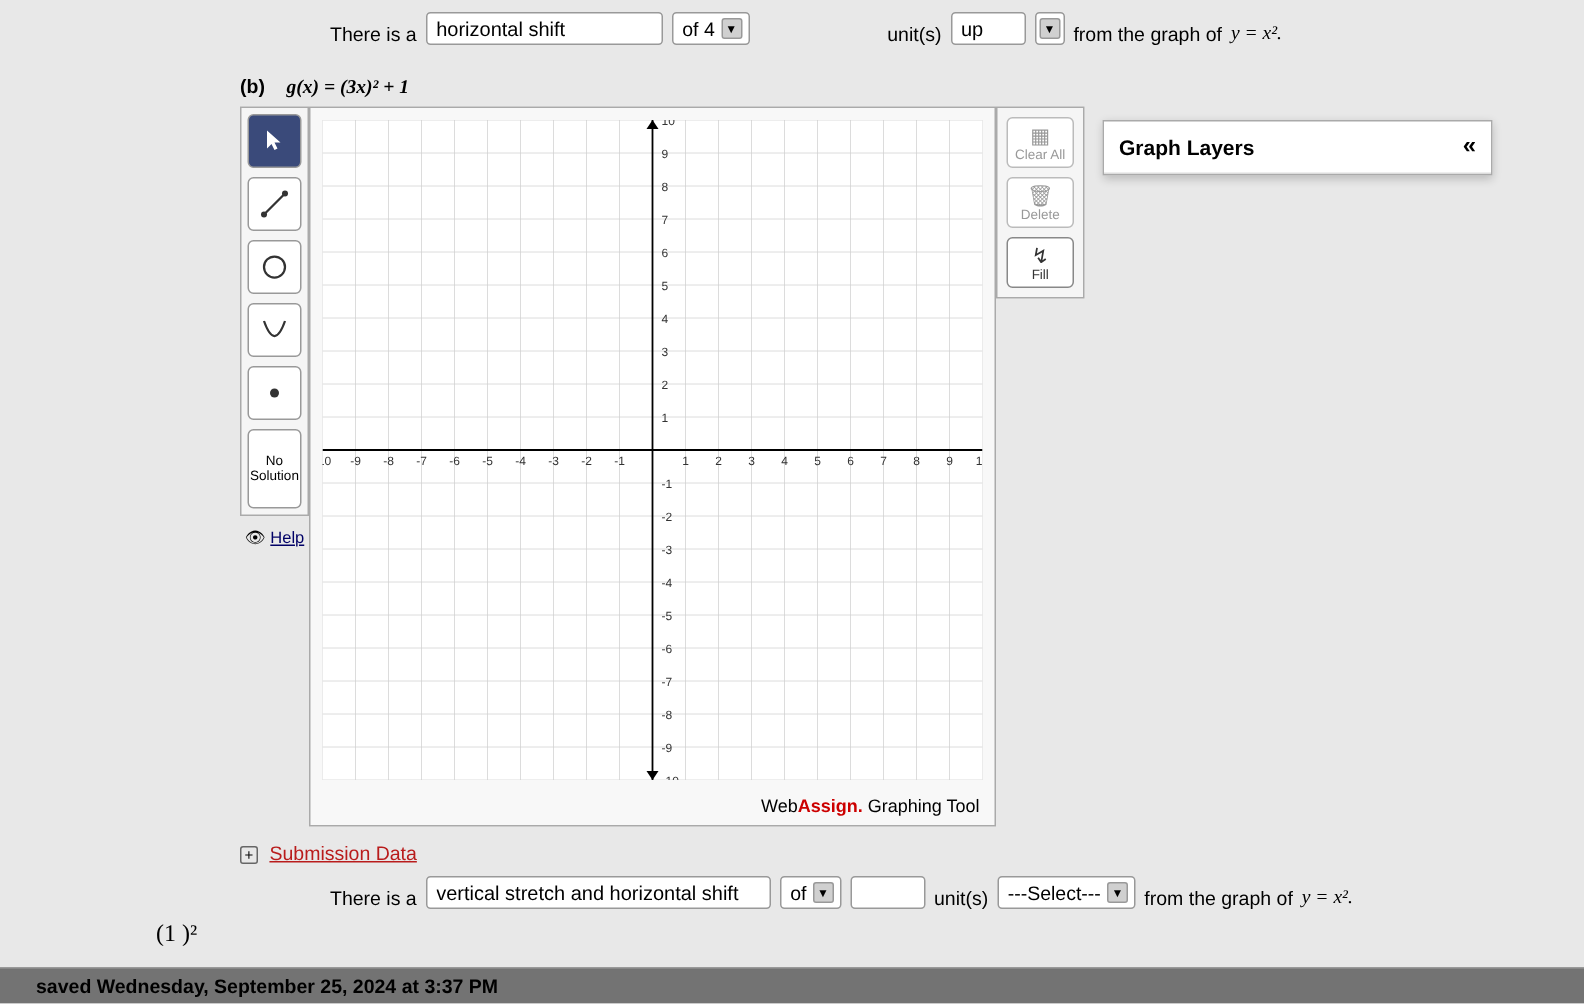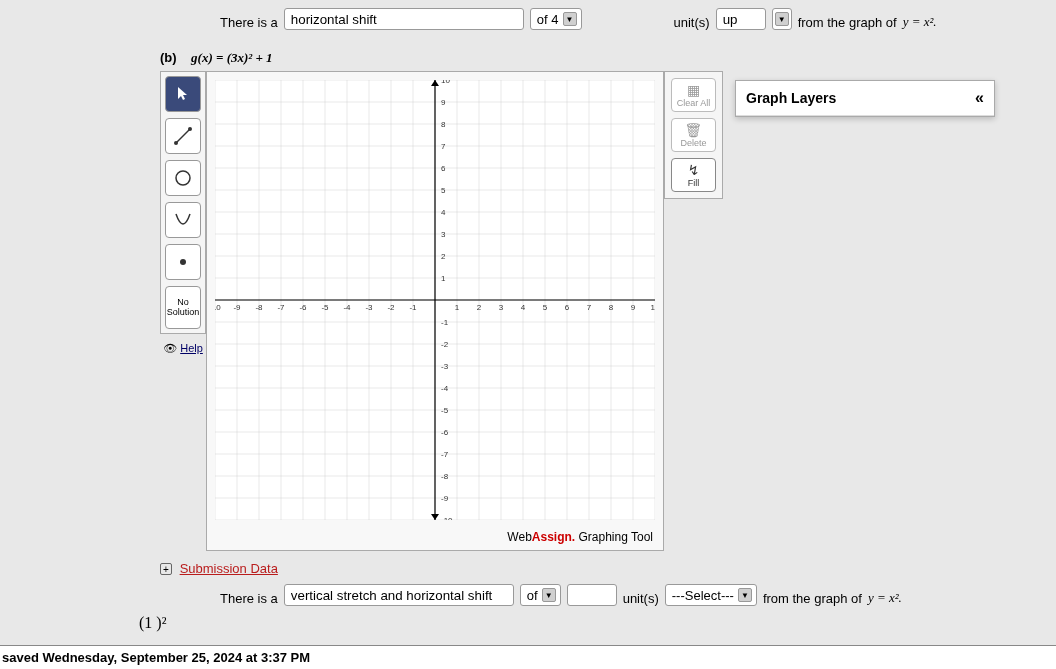--- a/index.html
+++ b/index.html
@@ -2,30 +2,30 @@
 <html><head>
   <meta charset="utf-8">
   <style>
     * { box-sizing: border-box; margin: 0; padding: 0; }
     body { font-family: Arial, sans-serif; font-size: 13px; background: #e8e8e8; width: 1056px; height: 669px; overflow: hidden; position: relative; }
     .content { padding: 0 20px; }
     .sentence-row { display: flex; align-items: flex-end; gap: 6px; margin: 8px 0 8px 140px; flex-wrap: wrap; }
     .sentence-row span { white-space: nowrap; }
     .q-label { font-weight: bold; margin: 20px 0 5px 140px; }
     .inline-input { border: 1px solid #999; border-radius: 3px; padding: 3px 6px; background: #fff; height: 22px; }
-    .inline-input.wide { width: 240px; }
+    .inline-input.wide { width: 158px; }
     .inline-input.narrow { width: 50px; }
     .select-box { display: inline-flex; align-items: center; gap: 4px; border: 1px solid #999; border-radius: 3px; padding: 2px 4px 2px 6px; background: #fff; height: 22px; }
     .select-box .dd { width: 14px; height: 14px; background: #d0d0d0; border: 1px solid #999; border-radius: 2px; display: flex; align-items: center; justify-content: center; font-size: 8px; }
     
     .graph-area { display: flex; align-items: flex-start; margin-left: 140px; gap: 0; }
     .toolbar { display: flex; flex-direction: column; gap: 6px; border: 1px solid #aaa; padding: 4px; background: #f5f5f5; }
     .tool-btn { width: 36px; height: 36px; border: 1px solid #999; border-radius: 4px; background: #fff; display: flex; align-items: center; justify-content: center; cursor: pointer; }
     .tool-btn.active { background: #3a4a7a; color: #fff; }
-    .tool-btn.nosol { height: 43px; font-size: 9px; text-align: center; line-height: 1.1; flex-direction: column; background: #fff; }
+    .tool-btn.nosol { height: 53px; font-size: 9px; text-align: center; line-height: 1.1; flex-direction: column; background: #fff; }
     .help-link { margin-top: 8px; font-size: 11px; text-align: center; }
     .help-link a { color: #006; text-decoration: underline; }
     
     .canvas-wrap { position: relative; border: 1px solid #aaa; background: #f8f8f8; }
     .canvas { width: 440px; height: 440px; background: #fff; position: relative; margin: 8px; }
     .grid { position: absolute; inset: 0; }
     .grid svg { width: 100%; height: 100%; }
     .footer-label { text-align: right; padding: 2px 10px 6px; font-size: 12px; }
     .footer-label b { color: #c00; }
     
@@ -36,24 +36,24 @@
     
     .layers-panel { position: absolute; left: 735px; top: 80px; width: 260px; border: 1px solid #aaa; background: #fff; box-shadow: 0 2px 6px rgba(0,0,0,.2); }
     .layers-panel .hd { display: flex; justify-content: space-between; align-items: center; padding: 8px 10px; font-weight: bold; font-size: 14px; border-bottom: 1px solid #ddd; }
     .layers-panel .hd .coll { cursor: pointer; font-size: 16px; }
     .layers-panel .body { padding: 10px 12px; font-size: 13px; line-height: 1.4; }
     
     .sub-link { margin: 10px 0 6px 140px; font-size: 13px; }
     .sub-link a { color: #b91c1c; text-decoration: underline; }
     .sub-link .plus { display: inline-block; width: 12px; height: 12px; border: 1px solid #666; border-radius: 2px; text-align: center; line-height: 11px; font-size: 10px; margin-right: 4px; }
     
-    .bottom-bar { position: absolute; left: 0; right: 0; bottom: 0; background: #ffffff; border-top: 1px solid #888; padding: 4px 2px; font-size: 13px; font-weight: bold; }
+    .bottom-bar { position: absolute; left: 0; right: 0; bottom: 0; background: #737373; border-top: 1px solid #888; padding: 4px 24px; font-size: 13px; font-weight: bold; }
     
     .math { font-style: italic; font-family: 'Times New Roman', serif; }
-    .frac-cut { font-family: 'Times New Roman', serif; font-size: 16px; margin-left: 119px; margin-top: 8px; }
+    .frac-cut { font-family: 'Times New Roman', serif; font-size: 16px; margin-left: 84px; margin-top: 8px; }
   </style>
 </head>
 <body>
 
 <div class="content">
   <div class="sentence-row" style="margin-left: 200px;">
     <span>There is a</span>
     <input class="inline-input wide" value="horizontal shift" style="">
     <span class="select-box">
       <span>of 4</span>

